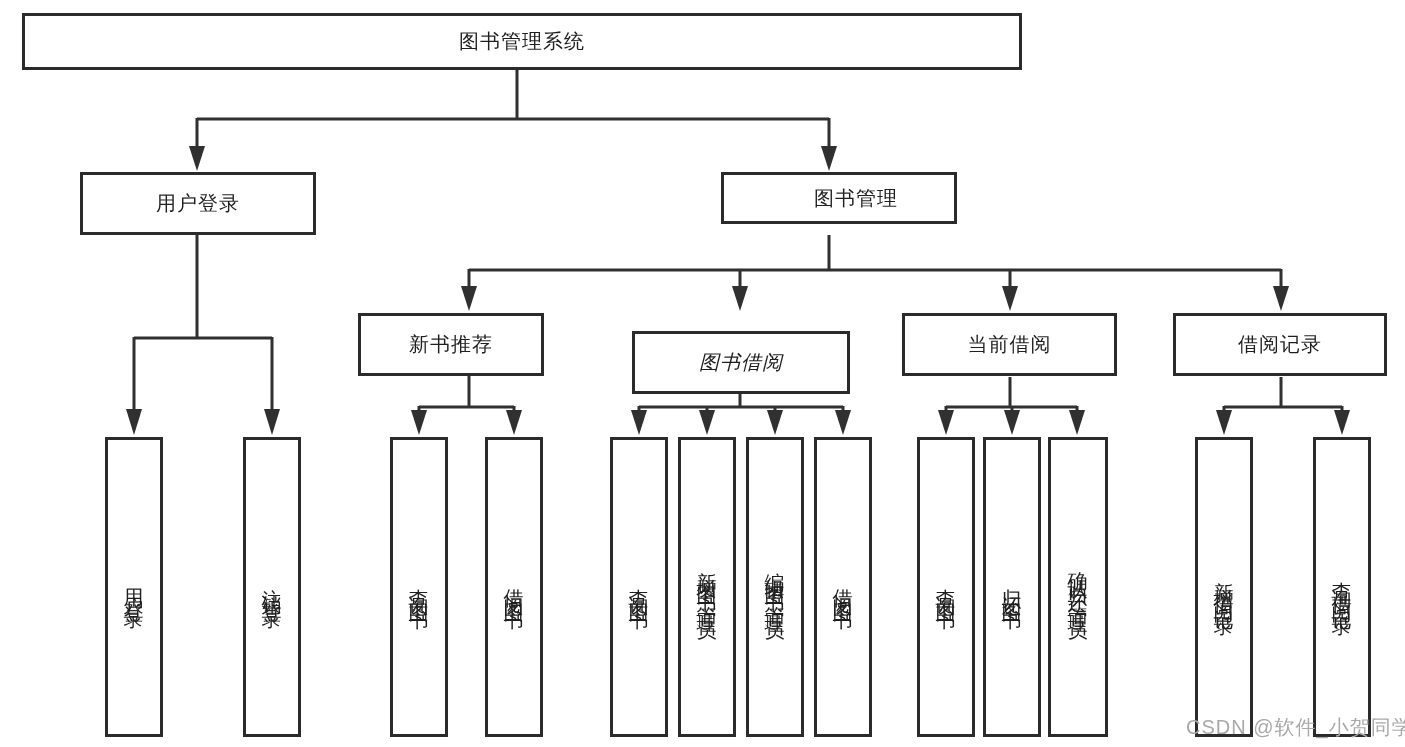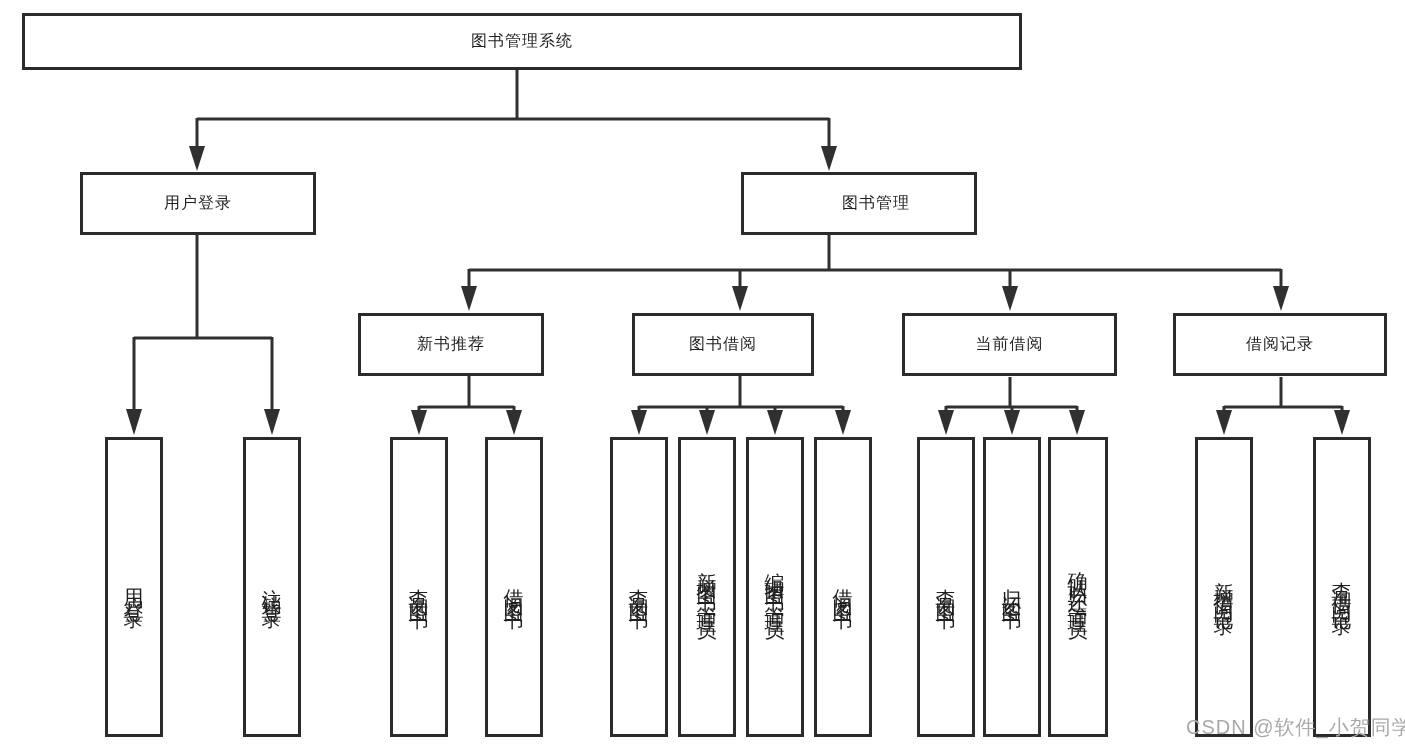--- a/index.html
+++ b/index.html
@@ -26,21 +26,21 @@
     box-sizing: border-box;
     border: 3px solid #2b2b2b;
     background: #ffffff;
     display: flex;
     align-items: center;
     justify-content: center;
     z-index: 1;
     color: #1f1f1f;
   }
   .node.h-label {
-    font-size: 16px;
+    font-size: 20px;
     letter-spacing: 1px;
     white-space: nowrap;
   }
   .node.leaf {
     top: 437px;
     width: 58px;
     height: 300px;
   }
   .v-text {
     writing-mode: vertical-rl;
@@ -112,28 +112,28 @@
     </g>
   </svg>
 
   <div class="node h-label" style="left:22px; top:13px; width:1000px; height:57px;">
     <span>图书管理系统</span>
   </div>
 
   <div class="node h-label" style="left:80px; top:172px; width:236px; height:63px;">
     <span>用户登录</span>
   </div>
-  <div class="node h-label" style="left:741px; top:172px; width:236px; height:63px;padding-left:34px;">
+  <div class="node h-label" style="left:721px; top:172px; width:236px; height:52px;padding-left:34px;">
     <span>图书管理</span>
   </div>
 
   <div class="node h-label" style="left:358px; top:313px; width:186px; height:63px;">
     <span>新书推荐</span>
   </div>
-  <div class="node h-label" style="left:632px; top:313px; width:182px; height:63px;">
+  <div class="node h-label" style="left:632px; top:331px; width:218px; height:63px;font-style:italic;">
     <span>图书借阅</span>
   </div>
   <div class="node h-label" style="left:902px; top:313px; width:215px; height:63px;font-family:Liberation Serif, serif;">
     <span>当前借阅</span>
   </div>
   <div class="node h-label" style="left:1173px; top:313px; width:214px; height:63px;">
     <span>借阅记录</span>
   </div>
 
   <div class="node leaf" style="left:105px;">

